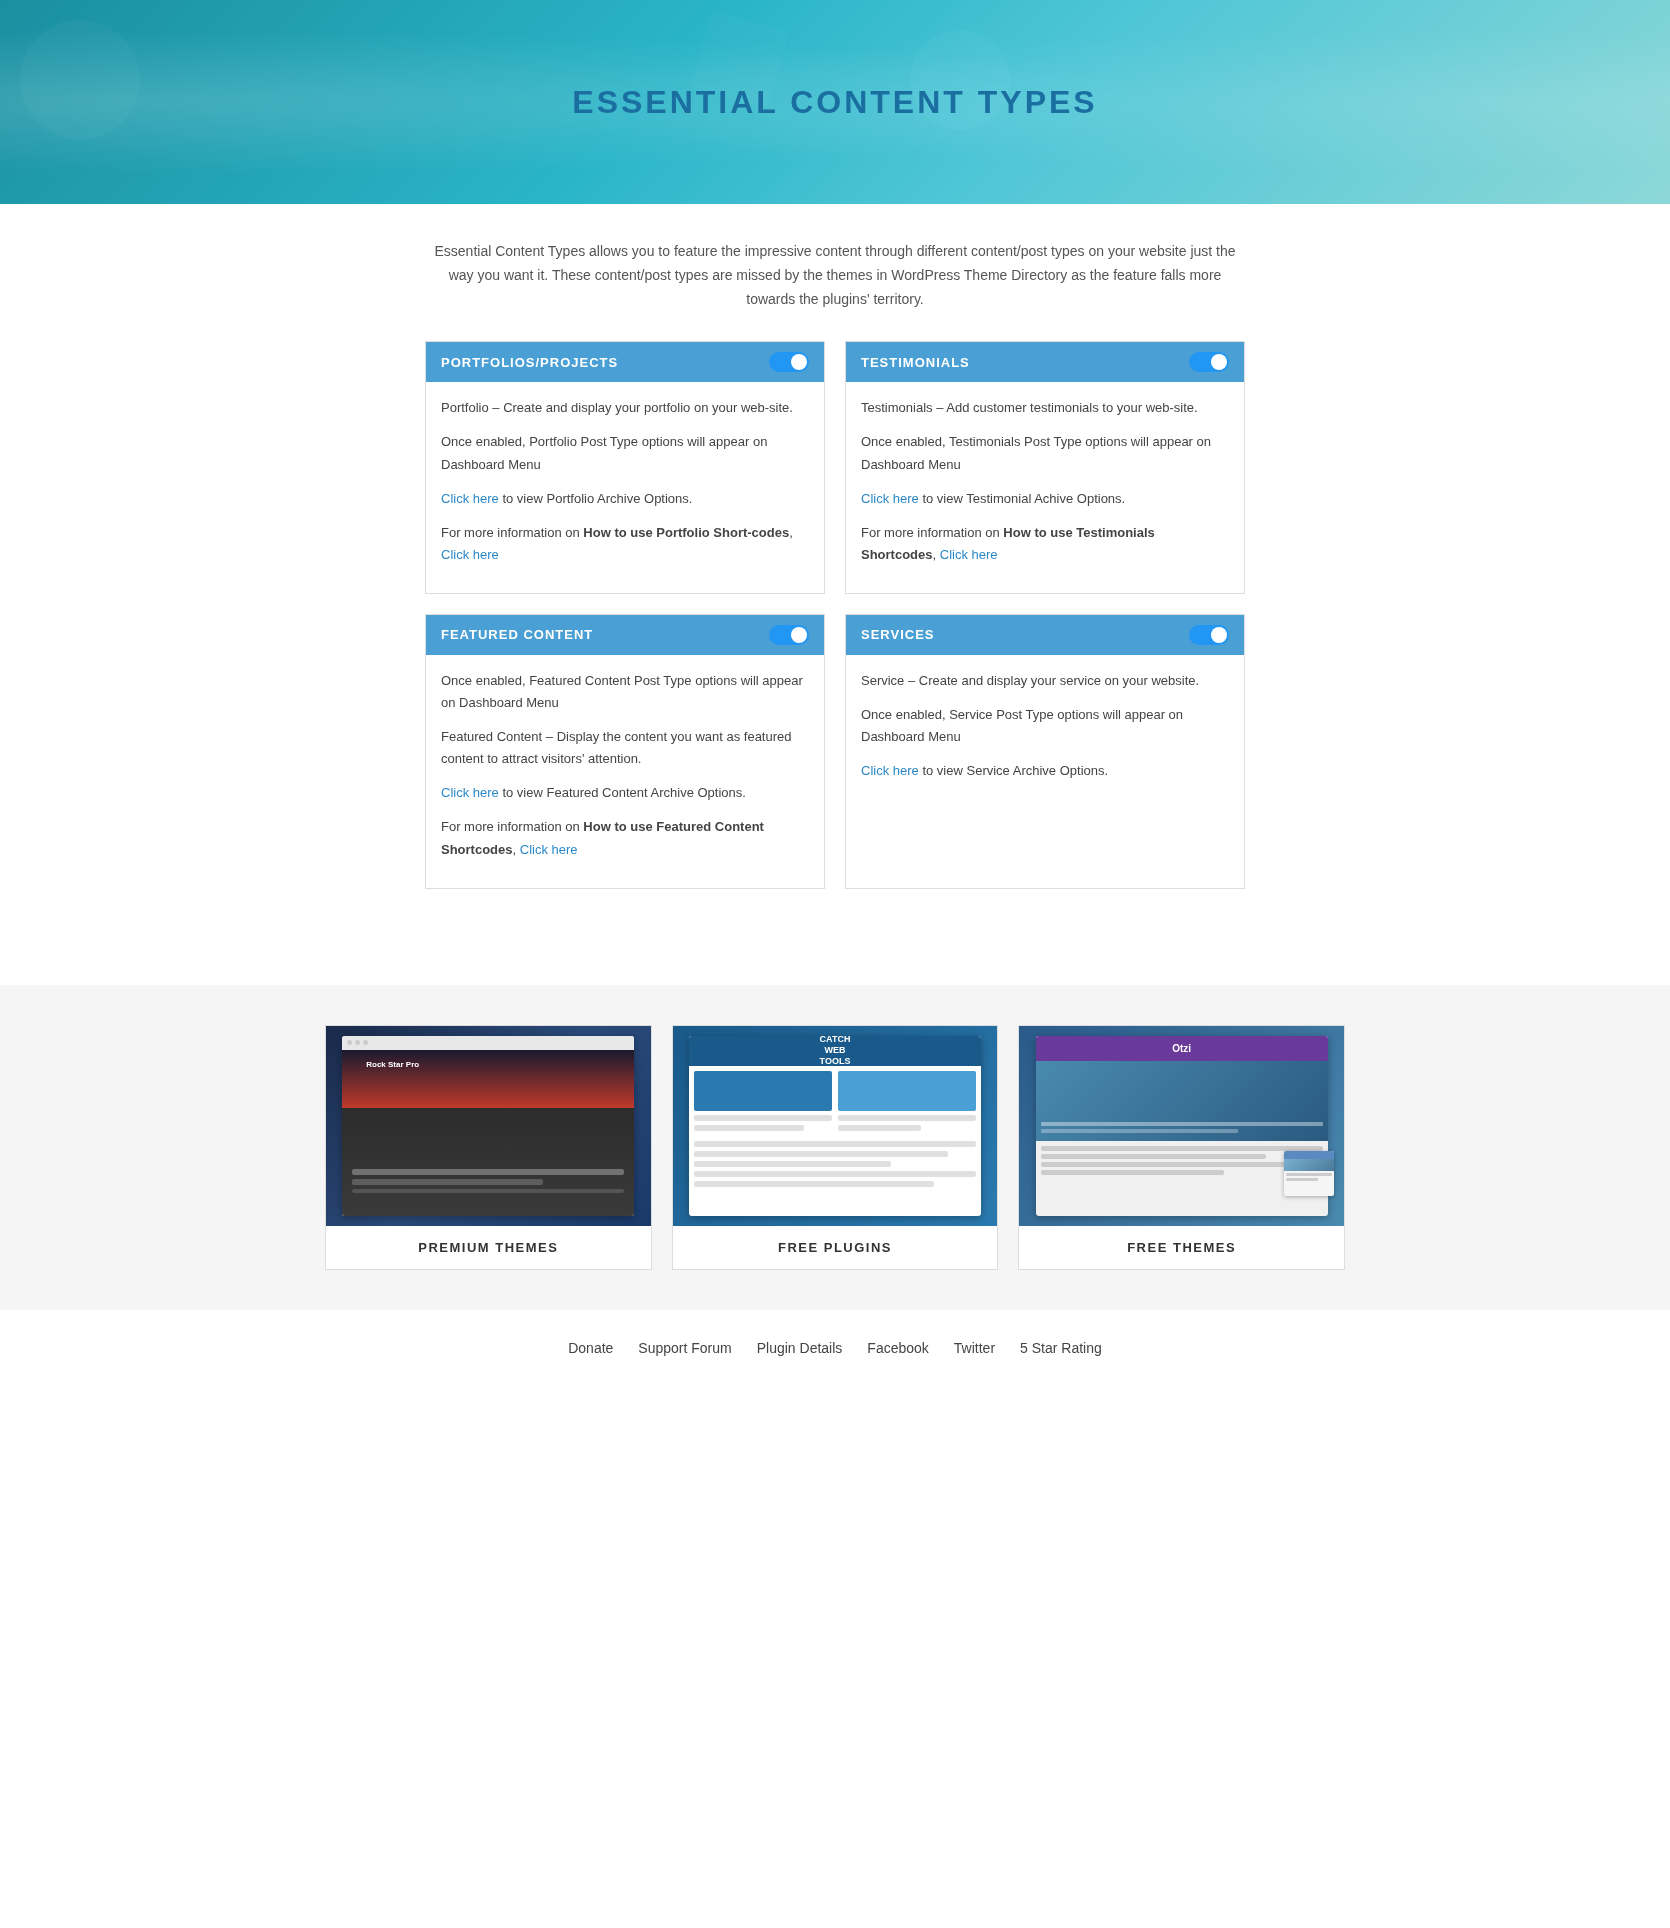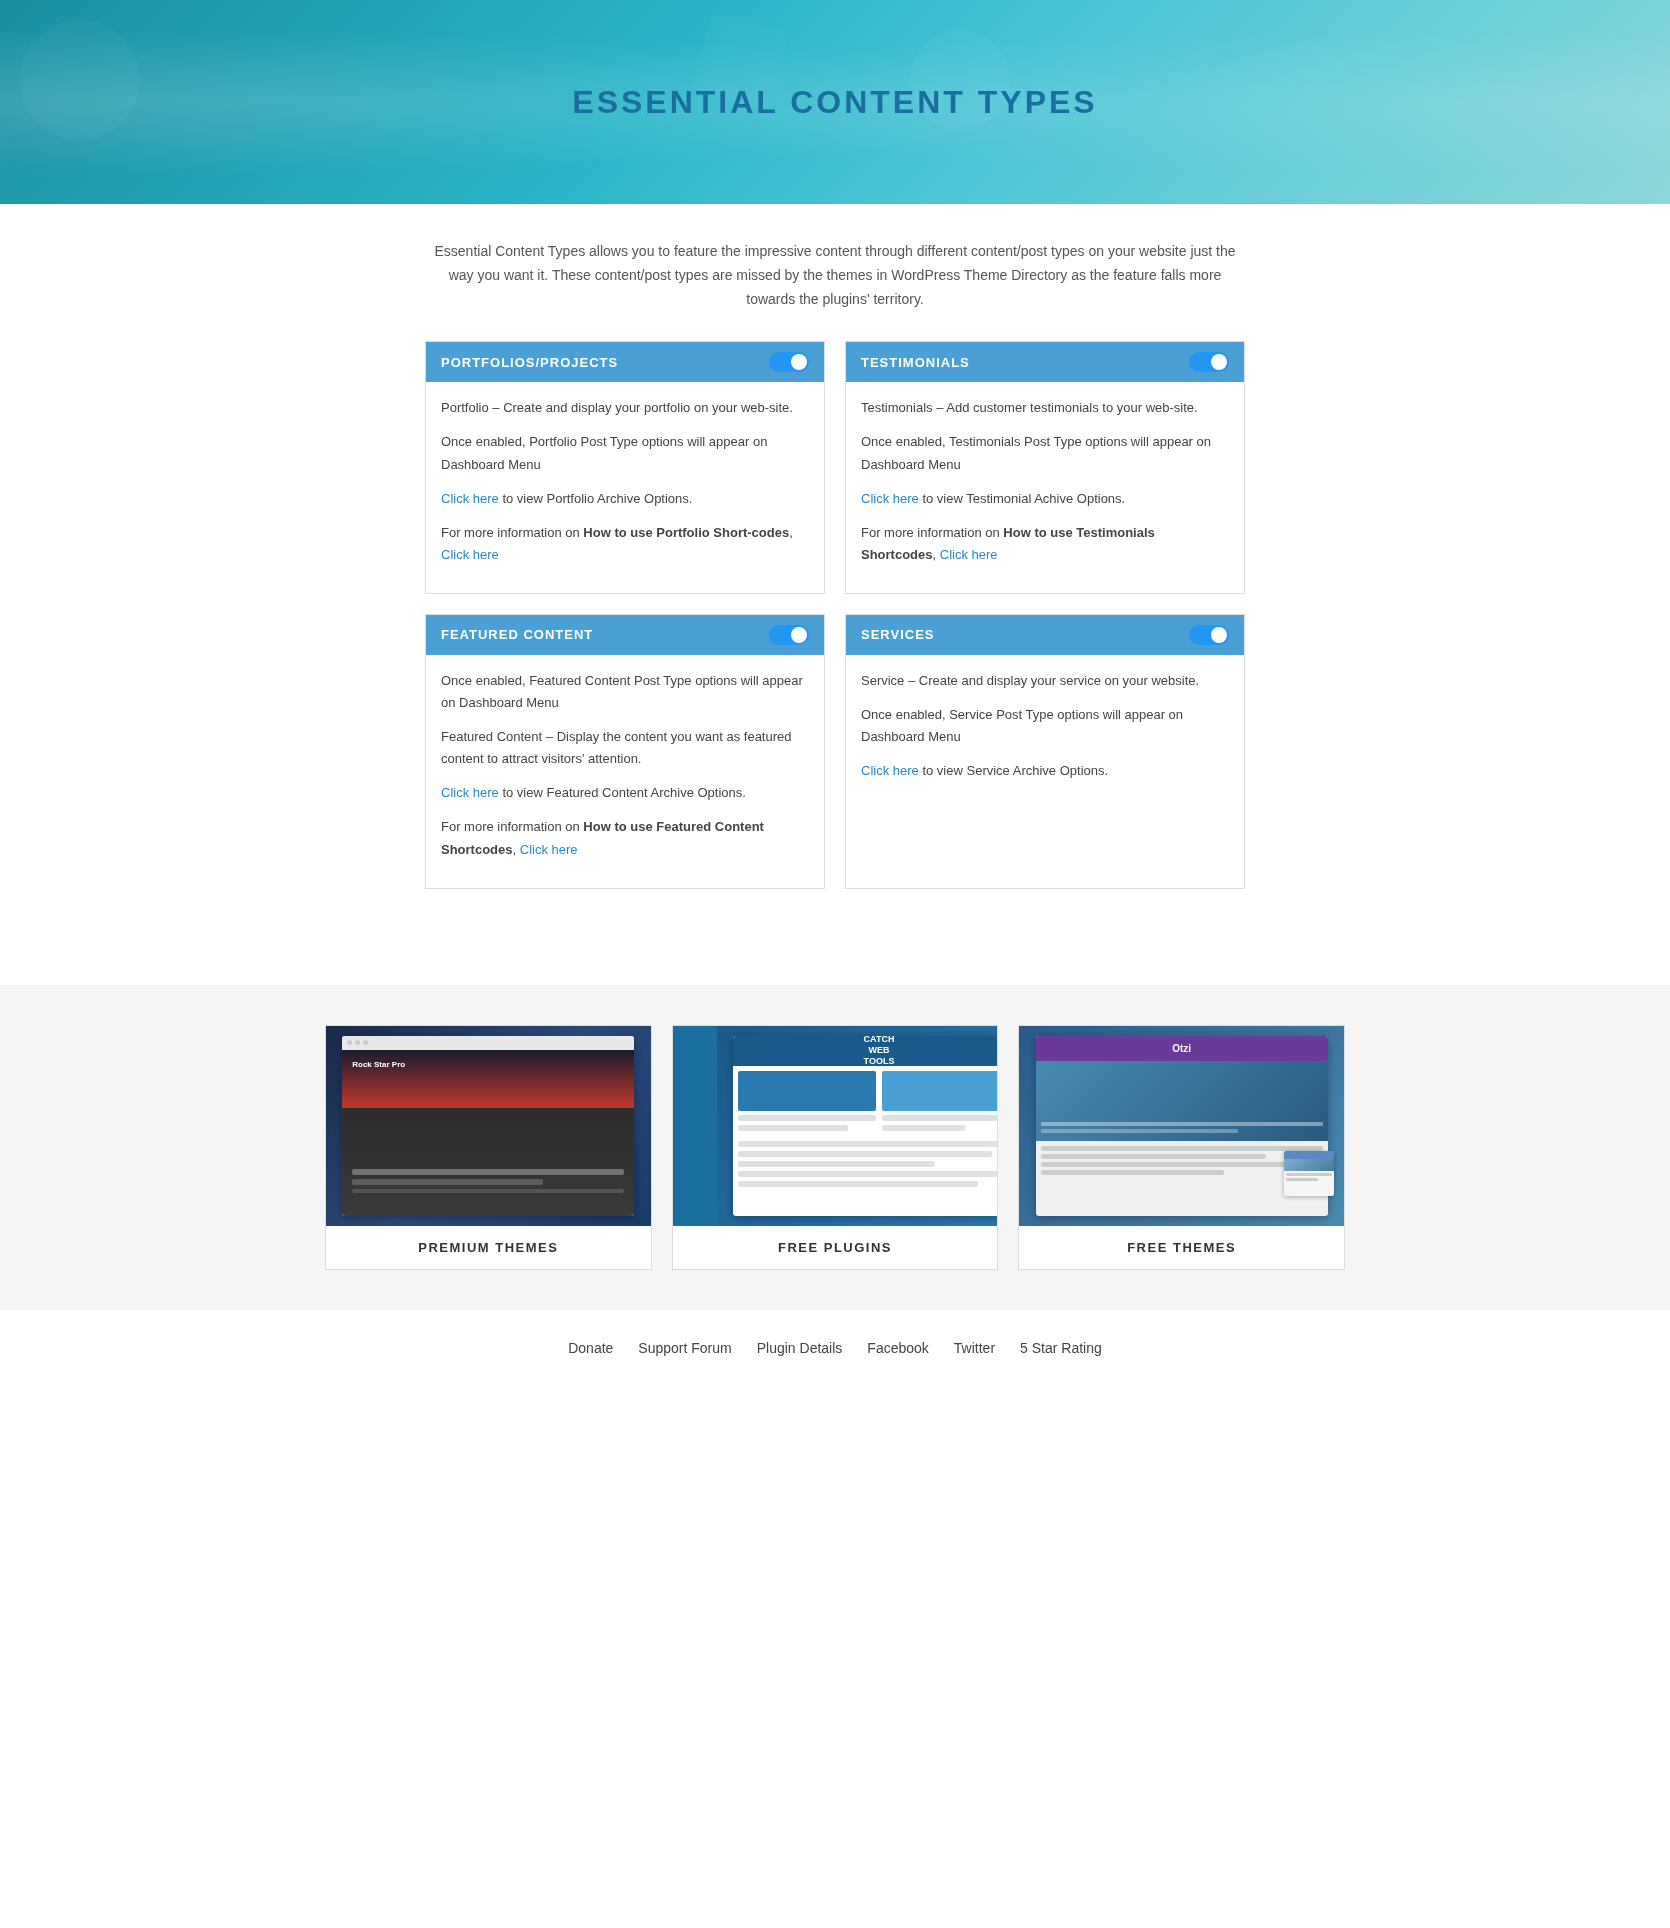--- a/index.html
+++ b/index.html
@@ -159,21 +159,20 @@
       align-items: center;
       justify-content: center;
     }
 
     
     .promo-img-plugins {
       background: linear-gradient(135deg, #1a5a8a 0%, #2a7ab0 100%);
       display: flex;
       align-items: center;
       justify-content: center;
-      margin-left: 44px;
     }
 
     
     .promo-img-themes {
       background: linear-gradient(135deg, #2a5a8a 0%, #4a8ab0 100%);
       display: flex;
       align-items: center;
       justify-content: center;
     }
 
@@ -385,21 +384,21 @@
             <div class="mock-dot"></div>
             <div class="mock-dot"></div>
             <div class="mock-dot"></div>
           </div>
           <div style="height:calc(100% - 14px); background: linear-gradient(180deg, #1a1a2e 0%, #c0392b 35%, #2c2c2c 35%, #3a3a3a 100%); position:relative;">
             <div style="position:absolute;bottom:20px;left:10px;right:10px;">
               <div style="height:6px;background:rgba(255,255,255,0.3);margin-bottom:4px;border-radius:2px;"></div>
               <div style="height:6px;background:rgba(255,255,255,0.2);margin-bottom:4px;border-radius:2px;width:70%;"></div>
               <div style="height:4px;background:rgba(255,255,255,0.15);margin-bottom:3px;border-radius:2px;"></div>
             </div>
-            <div style="position:absolute;top:10px;left:10px;color:#fff;font-size:8px;font-weight:bold;">Rock Star Pro</div>
+            <div style="position:absolute;top:10px;left:24px;color:#fff;font-size:8px;font-weight:bold;">Rock Star Pro</div>
           </div>
         </div>
       </div>
       <div class="promo-label">PREMIUM THEMES</div>
     </div>
 
     <div class="promo-card">
       <div class="promo-image promo-img-plugins">
         <div class="catch-web-mock">
           <div class="catch-web-header">

